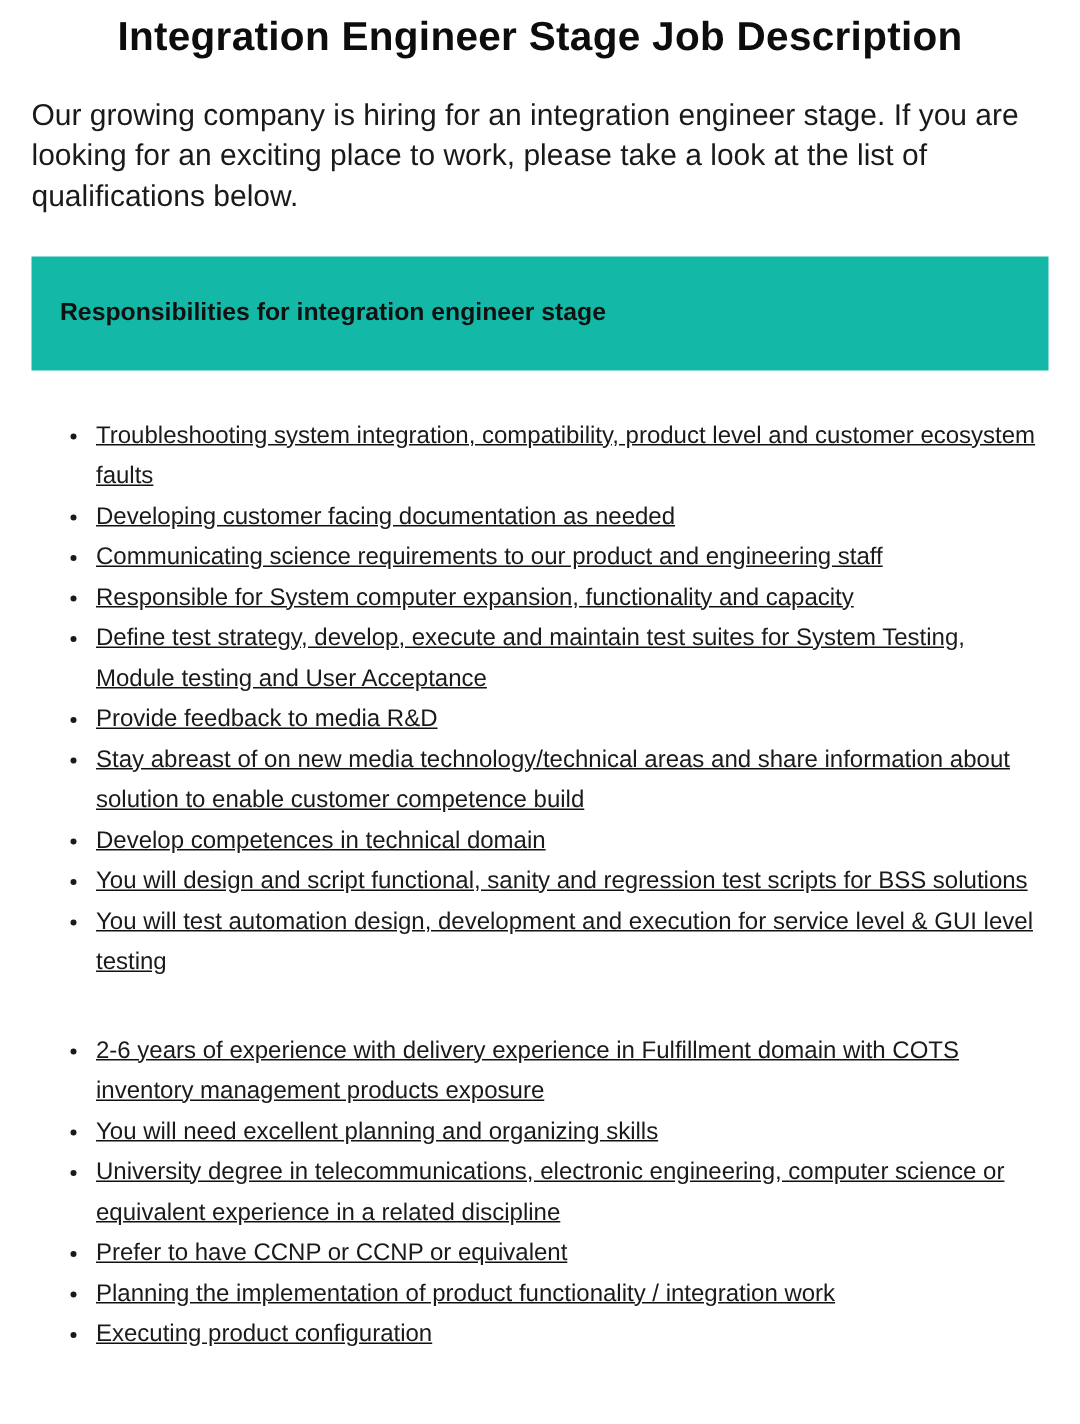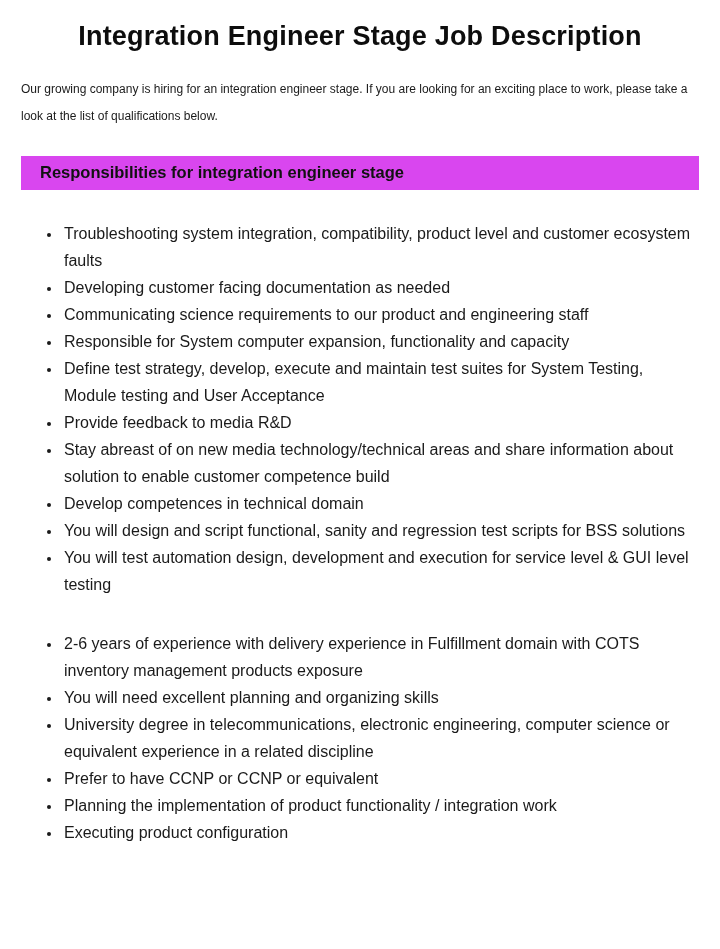--- a/index.html
+++ b/index.html
@@ -13,45 +13,46 @@
     min-height: 949px;
     background: #ffffff;
     padding: 4px 21px 24px 21px;
   }
   .page-title {
     font-size: 27px;
     font-weight: 700;
     line-height: 1.25;
     text-align: center;
     color: #0d0d0d;
-    margin-top: 16px;
+    margin-top: 4px;
     margin-bottom: 22px;
     letter-spacing: 0.2px;
   }
   .intro {
-    font-size: 12px;
+    font-size: 20px;
     line-height: 27px;
     color: #1a1a1a;
     margin-bottom: 26px;
   }
   .section-header {
-    background: #d946ef;
-    padding: 7px 19px;
+    background: #14b8a6;
+    padding: 28px 19px;
     margin: 0 0 30px 0;
   }
   .section-header h2 {
     font-size: 16.5px;
     font-weight: 700;
     color: #111111;
     line-height: 1.2;
   }
   .bullet-list {
     list-style: disc;
     padding-left: 41px;
     margin-bottom: 32px;
+    text-decoration: underline;
   }
   .bullet-list li {
     font-size: 16px;
     line-height: 27px;
     color: #1a1a1a;
     padding-left: 2px;
   }
   .bullet-list li::marker {
     font-size: 13px;
     color: #1a1a1a;

